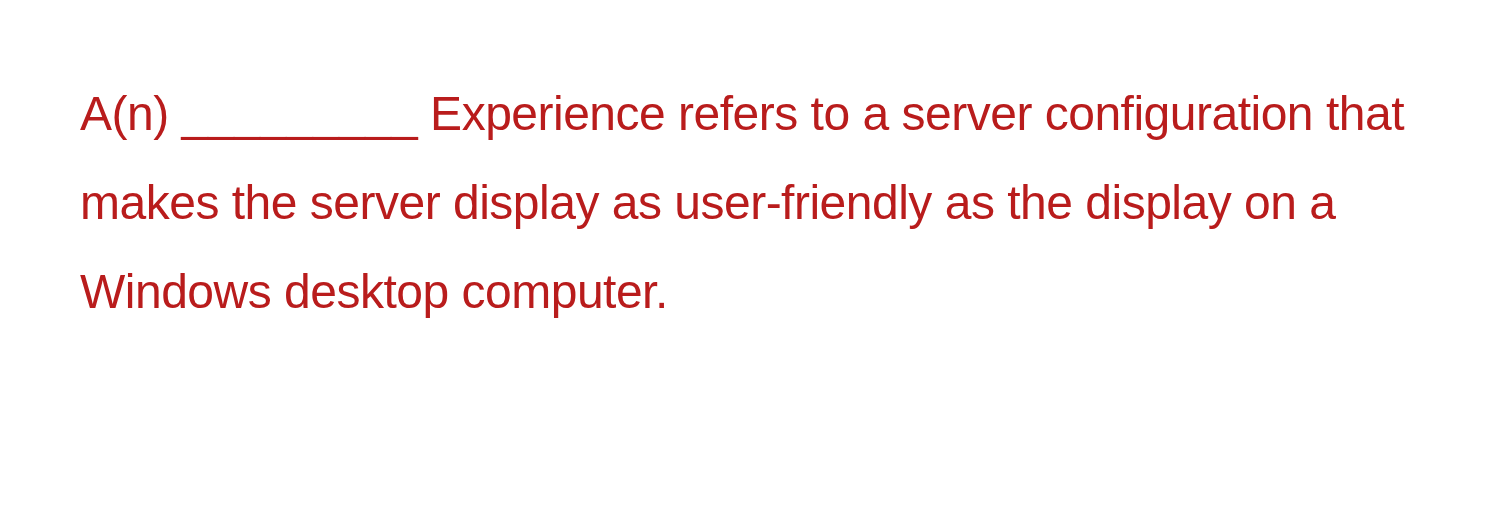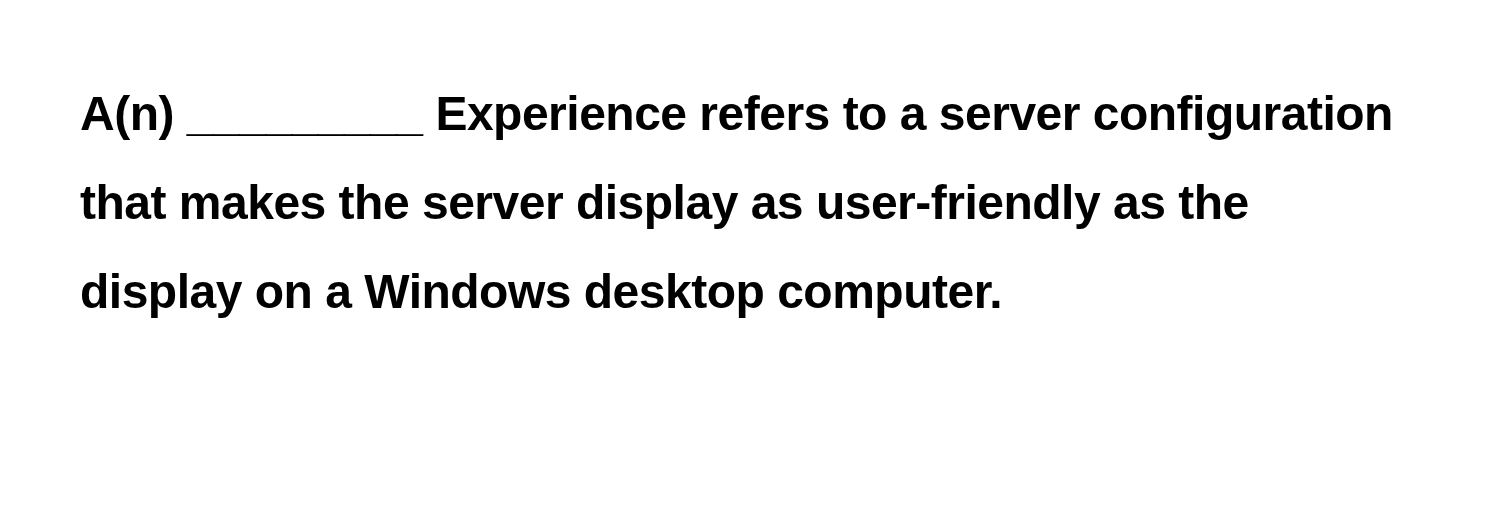--- a/index.html
+++ b/index.html
@@ -12,21 +12,21 @@
       height: 512px;
       background: #ffffff;
       font-family: -apple-system, BlinkMacSystemFont, "Segoe UI", Helvetica, Arial, sans-serif;
       padding: 70px 80px;
       display: flex;
       align-items: flex-start;
     }
     .question-text {
       font-size: 48px;
       line-height: 1.85;
-      color: #000000;
-      font-weight: 700;
+      color: #b91c1c;
+      font-weight: 400;
       letter-spacing: -0.5px;
     }
   </style>
 </head>
 <body>
 
 <div class="question-text">A(n) _________ Experience refers to a server configuration that makes the server display as user-friendly as the display on a Windows desktop computer.</div>
 
 </body></html>

